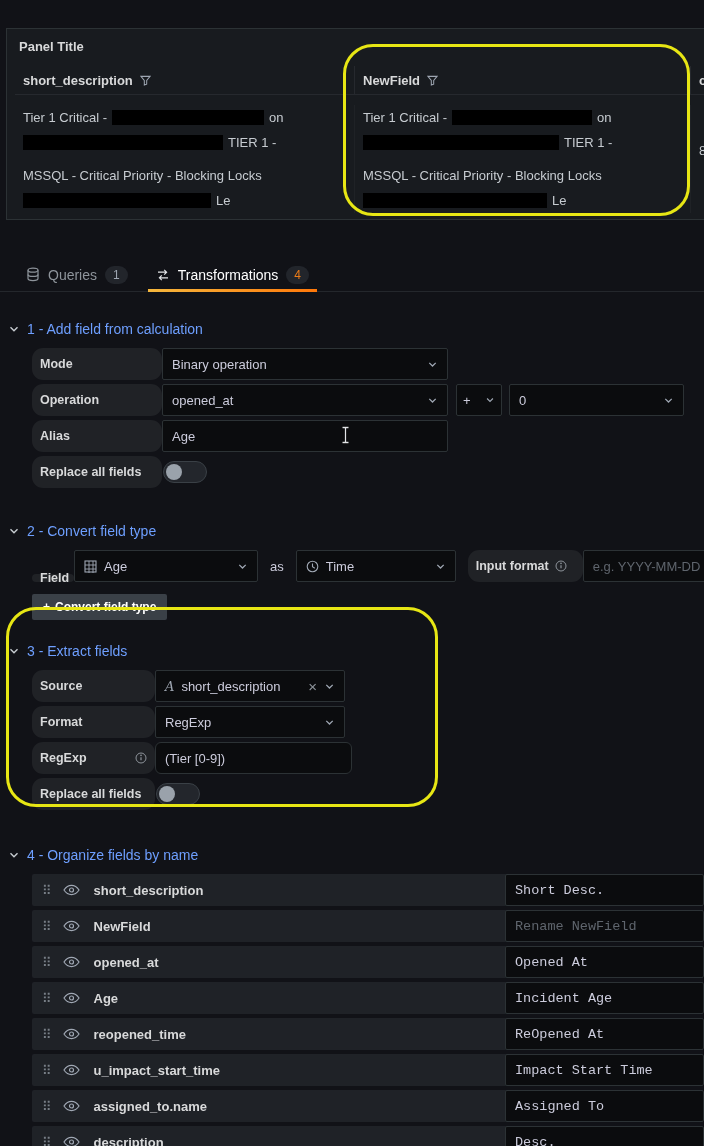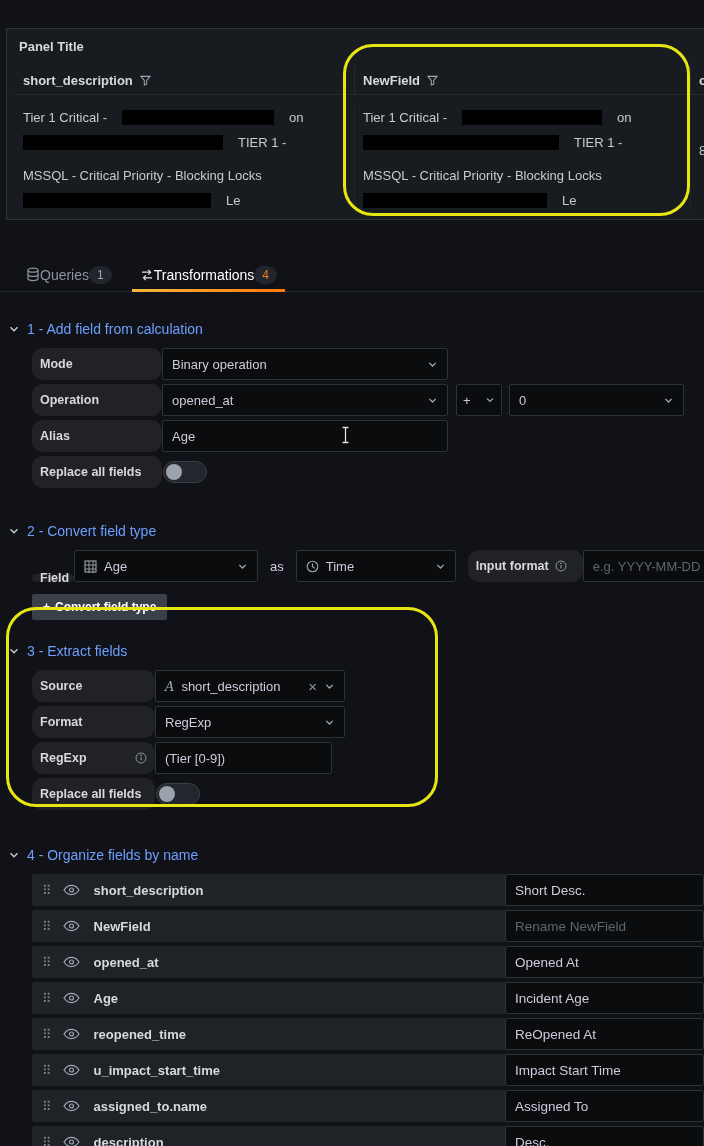--- a/index.html
+++ b/index.html
@@ -16,32 +16,32 @@
   .panel-title { padding:10px 12px 0 12px; font-size:13px; font-weight:700; color:#d8d9da; }
   .thead { display:flex; margin:12px 8px 0 8px; border-bottom:1px solid #26292e; }
   .th {
     display:flex; align-items:center; gap:7px; padding:5px 8px; height:28px;
     font-size:13px; font-weight:700; color:#d8d9da; border-right:1px solid #26292e;
   }
   .c1 { width:340px; } .c2 { width:336px; } .c3 { flex:1; border-right:none; }
   .tbody { display:flex; margin:0 8px; padding-top:10px; }
   .cell { padding:0 8px; }
   .cell.c1, .cell.c2 { border-right:1px solid #1f2226; }
-  .line { height:25px; display:flex; align-items:center; white-space:nowrap; overflow:hidden; font-size:13px; color:#c7ccd1;gap:10px; }
+  .line { height:25px; display:flex; align-items:center; white-space:nowrap; overflow:hidden; font-size:13px; color:#c7ccd1; }
   .rowgap { height:8px; }
   .redact { display:inline-block; height:15px; background:#000; margin:0 5px; flex:none; }
   .cell.c3 { padding-top:38px; font-size:13px; color:#c7ccd1; }
 
   
   .tabs {
     position:absolute; top:258px; left:0; width:704px; height:34px;
     display:flex; align-items:stretch; padding-left:12px;
     border-bottom:1px solid #24272c;
   }
-  .tab { display:flex; align-items:center; padding:0 14px; font-size:14px; position:relative; cursor:pointer; }
+  .tab { display:flex; align-items:center; gap:8px; padding:0 14px; font-size:14px; position:relative; cursor:pointer; }
   .tab.inactive { color:#8e949b; }
   .tab.active { color:#ffffff; font-weight:500; }
   .tab.active::after {
     content:""; position:absolute; left:6px; right:6px; bottom:-1px; height:3px;
     background:linear-gradient(90deg,#f5b73d,#ff780a);
   }
   .count { background:#22252b; color:#9fa7b3; border-radius:10px; padding:1px 8px; font-size:12px; line-height:16px; }
   .count.orange { color:#eb7b18; }
 
   
@@ -81,21 +81,21 @@
   .clear-x { color:#8e949b; font-size:15px; margin-left:auto; cursor:pointer; }
 
   
   .org-row { display:flex; align-items:stretch; height:32px; margin:0 0 4px 32px; background:#1f2227; border-radius:2px; overflow:hidden; }
   .org-left { width:473px; display:flex; align-items:center; flex:none; }
   .drag { color:#787f87; font-size:13px; padding:0 10px; cursor:grab; letter-spacing:-1px; }
   .eye { padding:0 2px; display:flex; align-items:center; cursor:pointer; }
   .org-name { margin-left:12px; font-size:13px; font-weight:700; color:#d8d9da; }
   .org-input {
     flex:1; height:32px; background:#0b0c0e; border:1px solid #2c3235; border-radius:2px;
-    padding:0 9px; font-size:13.5px; color:#ccccdc; outline:none; font-family:Liberation Sans, sans-serif;
+    padding:0 9px; font-size:13.5px; color:#ccccdc; outline:none; font-family:Liberation Mono, monospace;
   }
   .org-input::placeholder { color:#5f656d; }
 
   
   .ann { position:absolute; border:3px solid #e7e614; border-radius:30px; pointer-events:none; z-index:6; }
   .ann1 { left:343px; top:44px; width:347px; height:172px; }
   .ann2 { left:6px; top:607px; width:432px; height:200px; }
   .ibeam { position:absolute; left:341px; top:426px; z-index:7; }
 
   svg { display:block; }
@@ -358,21 +358,21 @@
         <div class="lbl w123 between">
           <span>RegExp</span>
           <span>
             <svg width="12" height="12" viewBox="0 0 12 12">
                 <circle cx="6" cy="6" r="5" fill="none" stroke="#8e949b" stroke-width="1"></circle>
                 <path d="M6 5.2v3" stroke="#8e949b" stroke-width="1.2"></path>
                 <circle cx="6" cy="3.4" r="0.8" fill="#8e949b"></circle>
               </svg>
           </span>
         </div>
-        <input class="ctl" style="width: 177px;" value="(Tier [0-9])">
+        <input class="ctl" style="width: 197px; border-radius: 6px;" value="(Tier [0-9])">
       </div>
       <div class="frow">
         <div class="lbl w123">Replace all fields</div>
         <div class="toggle" style="margin-left:1px">
             <div class="knob"></div>
           </div>
       </div>
     </div>
 
     <div class="spacer30"></div>

